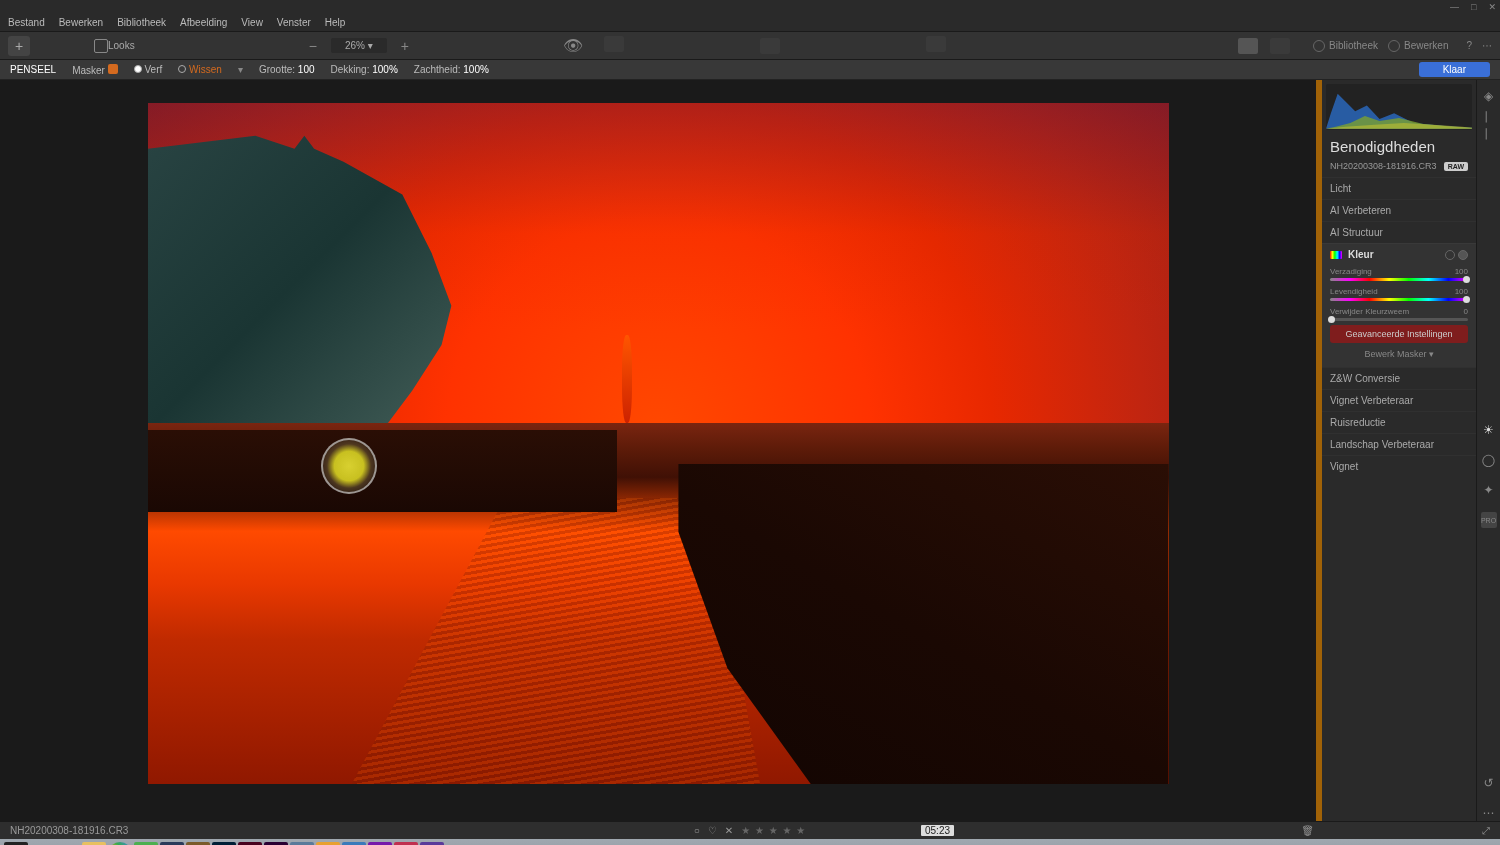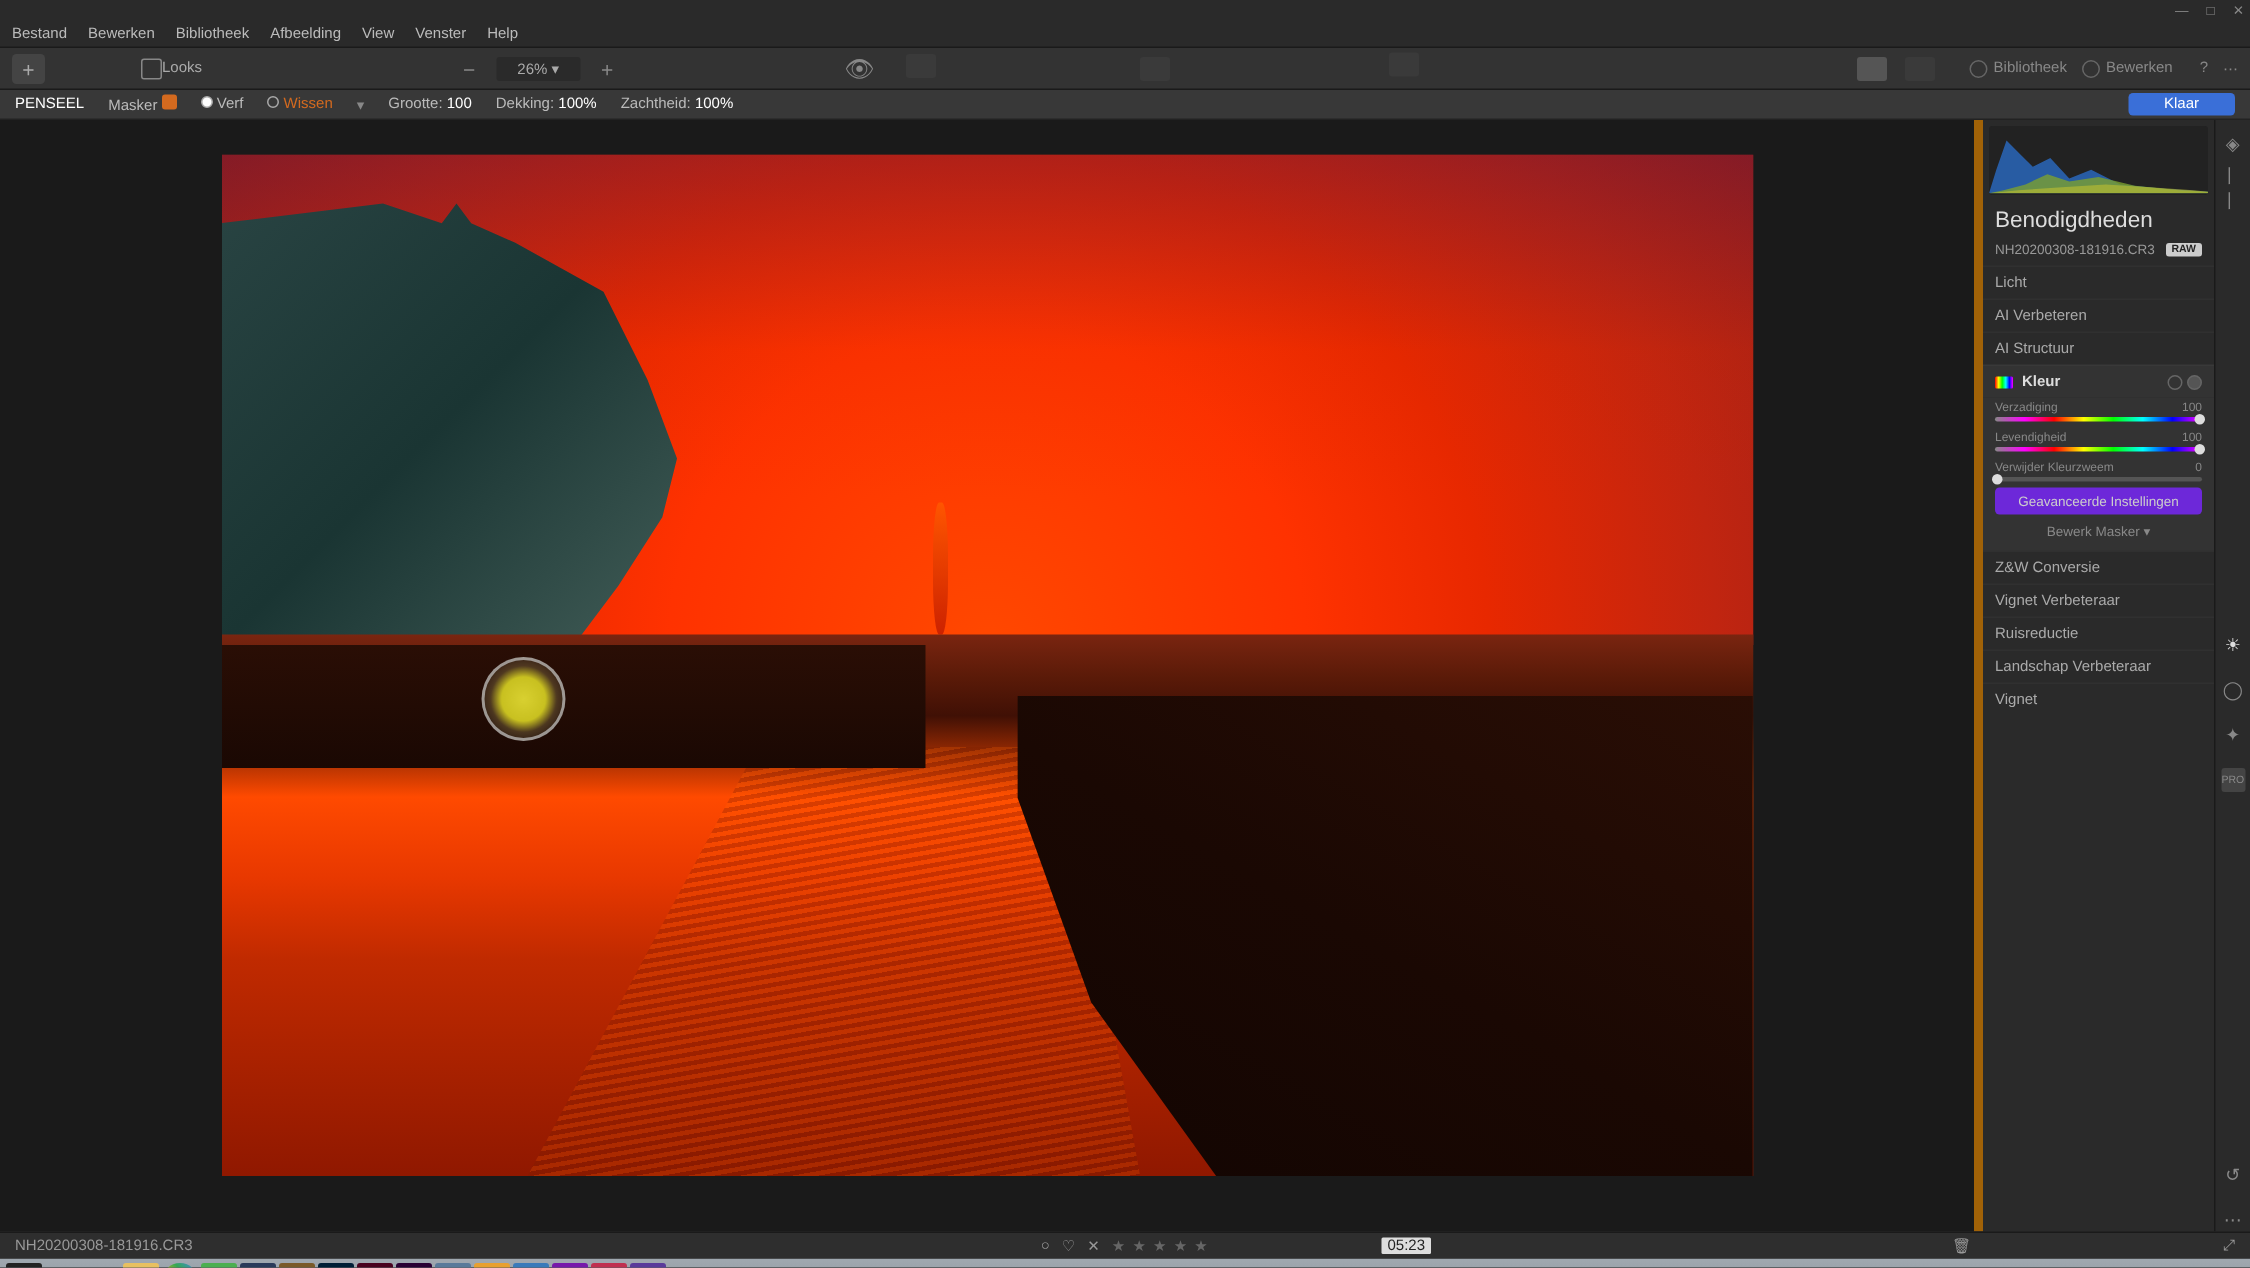--- a/index.html
+++ b/index.html
@@ -58,21 +58,21 @@
 .raw-badge { background: #ccc; color: #222; font-size: 7px; padding: 1px 4px; border-radius: 2px; font-weight: bold; }
 .panel-section { padding: 5px 8px; font-size: 10px; color: #aaa; cursor: pointer; border-top: 1px solid rgba(255,255,255,0.03); }
 .panel-section.active { background: #333; }
 .panel-section.kleur { display: flex; align-items: center; gap: 6px; color: #ddd; }
 .kleur-icon { width: 12px; height: 8px; background: linear-gradient(90deg, #f00, #ff0, #0f0, #0ff, #00f, #f0f); border-radius: 1px; }
 .kleur-controls { padding: 0 8px 6px; }
 .slider-row { display: flex; justify-content: space-between; font-size: 8px; color: #888; padding: 2px 0; }
 .slider-track { height: 3px; background: linear-gradient(90deg, #888, #f0f, #f00, #ff0, #0f0, #0ff, #00f, #f0f); border-radius: 2px; position: relative; margin-bottom: 4px; }
 .slider-track.gray { background: #555; }
 .slider-thumb { position: absolute; top: -2px; width: 7px; height: 7px; background: #ddd; border-radius: 50%; }
-.panel-btn { background: #6d28d9; color: #ccc; font-size: 9px; padding: 4px; text-align: center; border-radius: 3px; margin: 4px 0; cursor: pointer; }
+.panel-btn { background: #7f1d1d; color: #ccc; font-size: 9px; padding: 4px; text-align: center; border-radius: 3px; margin: 4px 0; cursor: pointer; }
 .panel-link { font-size: 9px; color: #888; text-align: center; padding: 2px; cursor: pointer; }
 
 
 .right-strip { width: 24px; background: #2a2a2a; display: flex; flex-direction: column; align-items: center; padding-top: 8px; gap: 14px; border-left: 1px solid #1a1a1a; }
 .strip-icon { width: 16px; height: 16px; display: flex; align-items: center; justify-content: center; cursor: pointer; color: #888; font-size: 12px; }
 .strip-spacer { flex: 1; }
 
 
 .bottombar { height: 18px; background: #2e2e2e; display: flex; align-items: center; padding: 0 10px; font-size: 10px; color: #999; border-top: 1px solid #1a1a1a; }
 .bb-center { position: absolute; left: 50%; transform: translateX(-50%); display: flex; align-items: center; gap: 8px; }

